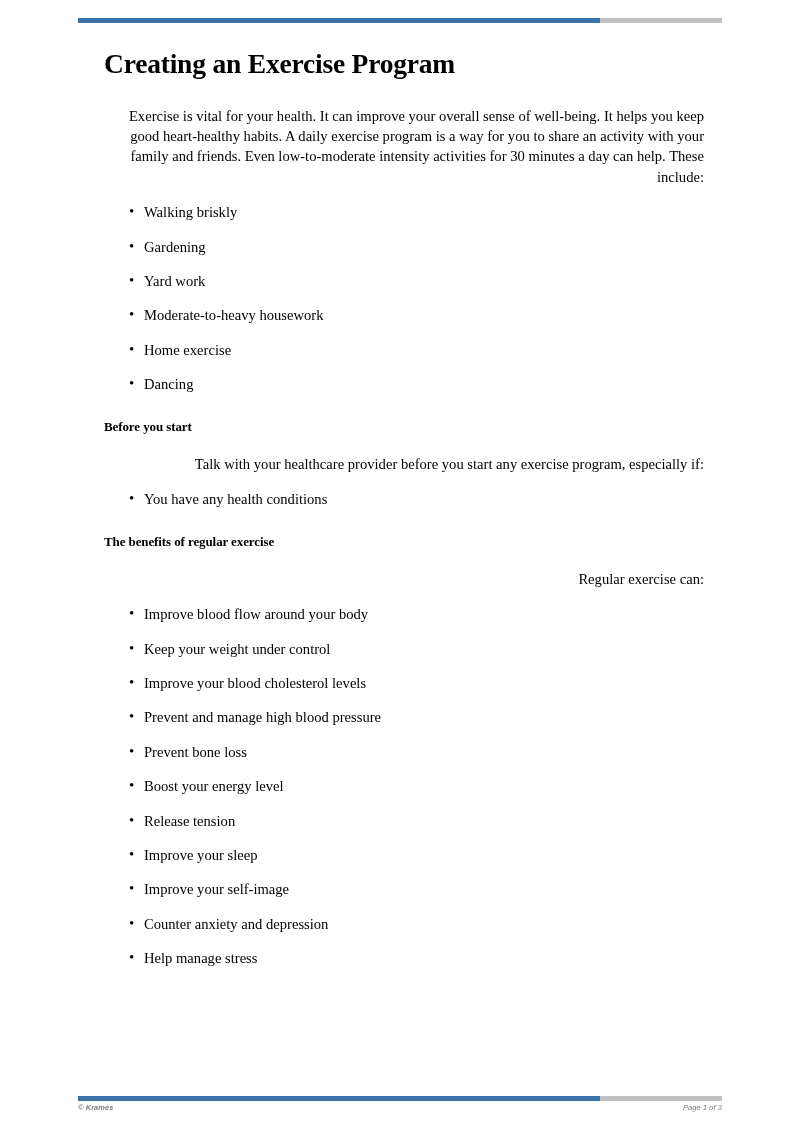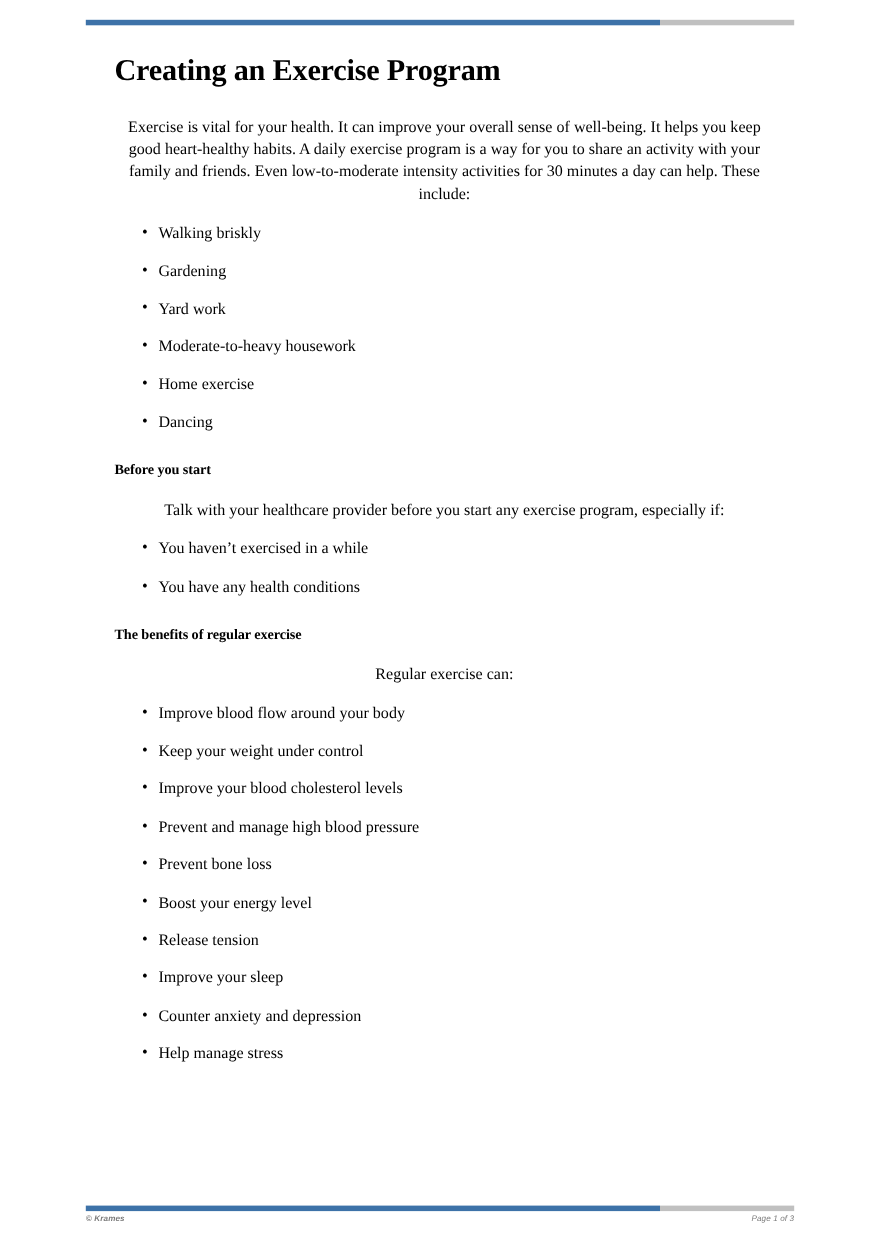--- a/index.html
+++ b/index.html
@@ -58,21 +58,21 @@
     font-weight: bold;
     line-height: 1.15;
     letter-spacing: -0.2px;
     margin: 0 0 26px 0;
   }
 
   .para {
     font-size: 14.6px;
     line-height: 20.4px;
     margin: 0 0 14px 0;
-    text-align: center;
+    text-align: right;
   }
 
   .section-heading {
     font-size: 13px;
     font-weight: bold;
     line-height: 1.2;
     margin: 26px 0 19px 0;
     letter-spacing: -0.1px;
   }
 
@@ -143,37 +143,37 @@
       <li>Moderate-to-heavy housework</li>
       <li>Home exercise</li>
       <li>Dancing</li>
     </ul>
 
     <h2 class="section-heading">Before you start</h2>
 
     <p class="para">Talk with your healthcare provider before you start any exercise program, especially if:</p>
 
     <ul class="bullet-list list-precautions">
-      <li>You haven’t exercised in a while</li>
       <li>You have any health conditions</li>
     </ul>
 
     <h2 class="section-heading">The benefits of regular exercise</h2>
 
     <p class="para">Regular exercise can:</p>
 
     <ul class="bullet-list list-benefits">
       <li>Improve blood flow around your body</li>
       <li>Keep your weight under control</li>
       <li>Improve your blood cholesterol levels</li>
       <li>Prevent and manage high blood pressure</li>
       <li>Prevent bone loss</li>
       <li>Boost your energy level</li>
       <li>Release tension</li>
       <li>Improve your sleep</li>
+      <li>Improve your self-image</li>
       <li>Counter anxiety and depression</li>
       <li>Help manage stress</li>
     </ul>
 
   </div>
 
   <div class="rule rule-foot">
     <div class="seg-blue"></div>
     <div class="seg-gray"></div>
   </div>

